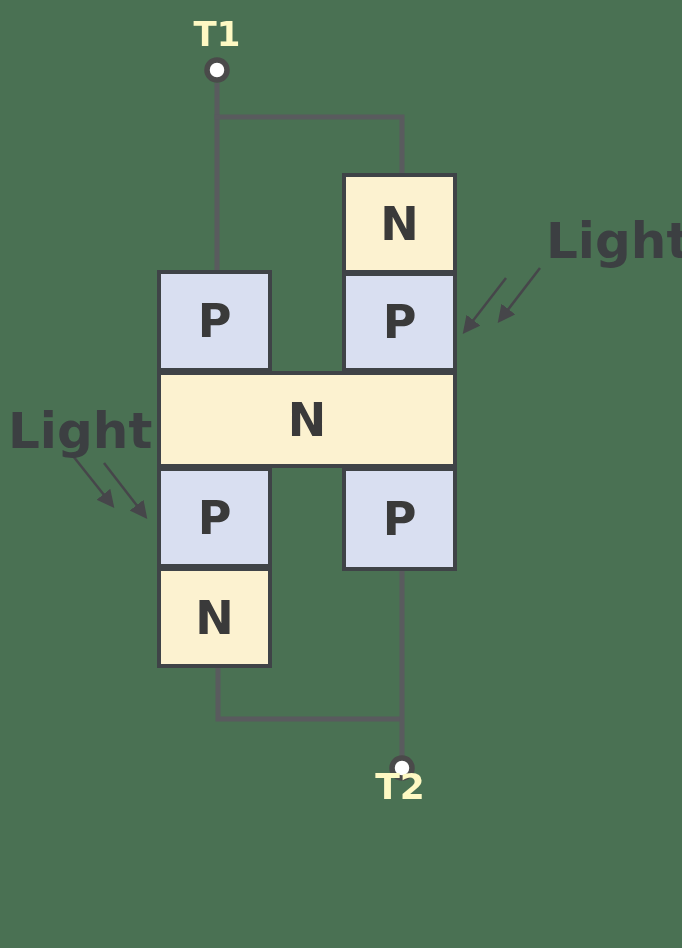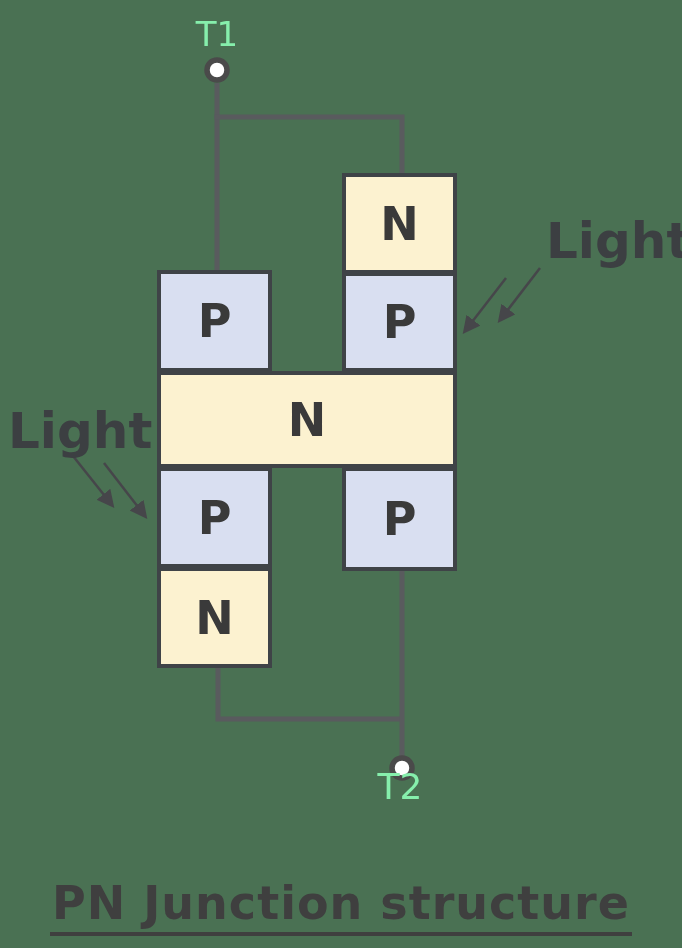--- a/index.html
+++ b/index.html
@@ -23,21 +23,21 @@
   .block.p{background:#d9dff1;}
   .b-n-top-right   {left:342px;top:173px;width:115px;height:101px;}
   .b-p-top-left    {left:157px;top:270px;width:115px;height:102px;}
   .b-p-top-right   {left:342px;top:272px;width:115px;height:100px;}
   .b-n-middle      {left:157px;top:371px;width:300px;height:97px;}
   .b-p-bottom-left {left:157px;top:467px;width:115px;height:101px;}
   .b-p-bottom-right{left:342px;top:467px;width:115px;height:104px;}
   .b-n-bottom-left {left:157px;top:567px;width:115px;height:101px;}
   .terminal-label{
     position:absolute;width:70px;text-align:center;
-    font-weight:normal;color:#86efac;z-index:3;
+    font-weight:bold;color:#fef9c3;z-index:3;
   }
   .t1-label{left:182px;top:14px;font-size:34px;}
   .t2-label{left:365px;top:766px;font-size:36px;}
   .light-label{
     position:absolute;font-weight:bold;font-size:50px;color:#3c3f42;
     z-index:3;line-height:1;
   }
   .light-right{left:546px;top:216px;}
   .light-left{left:8px;top:406px;}
   .title-wrap{
@@ -106,17 +106,14 @@
   </div>
   <div class="block n b-n-bottom-left">
     <span>N</span>
   </div>
 
   <div class="light-label light-right">Light</div>
   <div class="light-label light-left">Light</div>
 
   <div class="terminal-label t2-label">T2</div>
 
-  <div class="title-wrap">
-    <span class="title-text">PN Junction structure</span>
-  </div>
 
 </div>
 
 </body></html>

